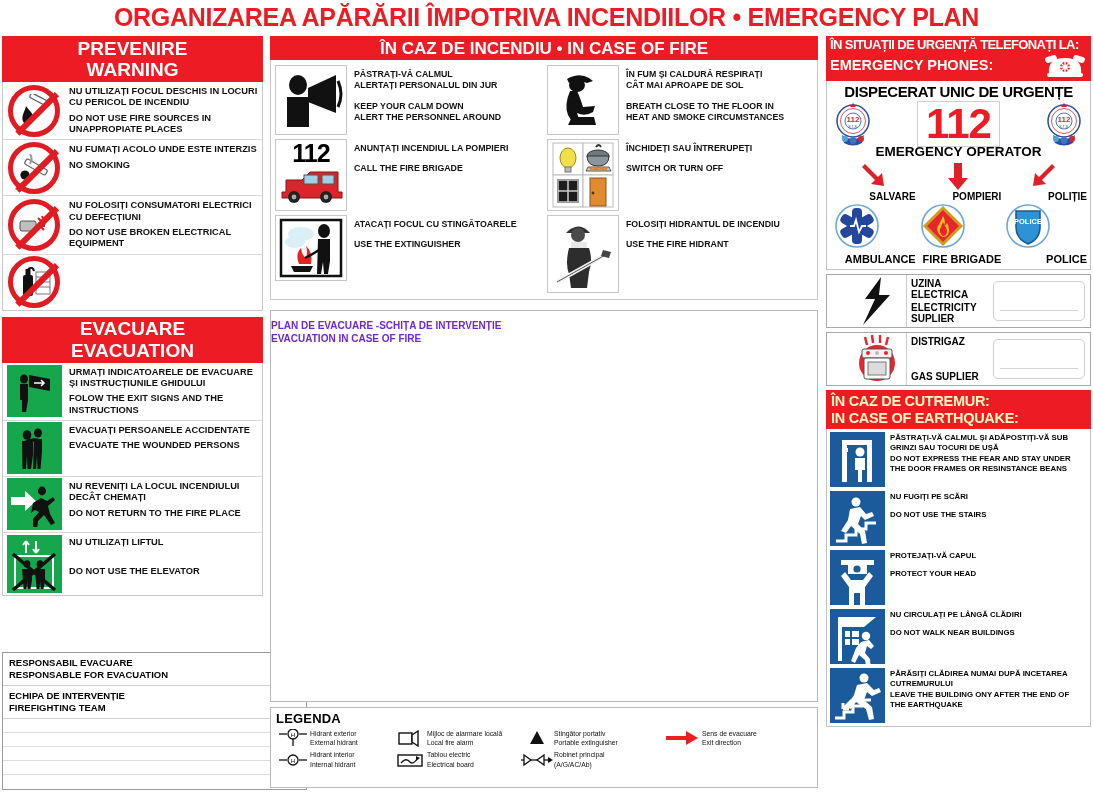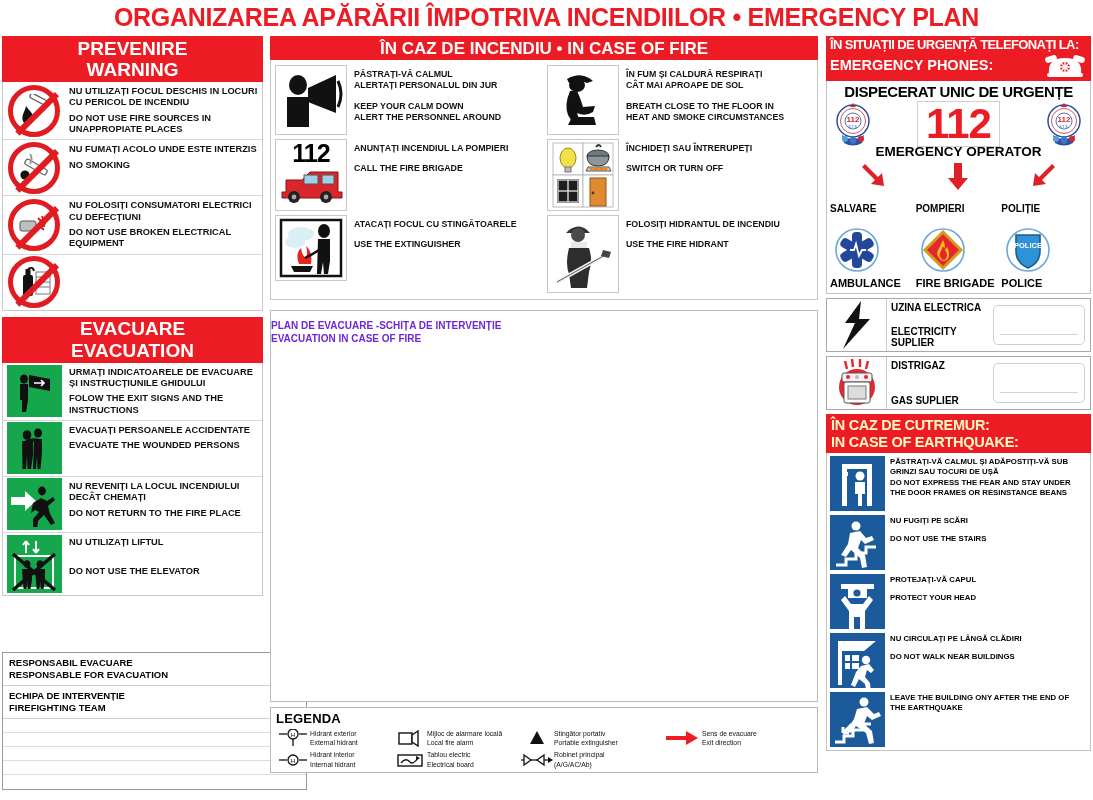--- a/index.html
+++ b/index.html
@@ -79,21 +79,21 @@
   .fire-txt .en { margin-top:9px; display:block; }
   .fire-txt .ro { display:block; }
 
   
   #plan-area { position:absolute; left:270px; top:310px; width:548px; height:392px;
       border:1px solid #b9b9b9; background:#fff; }
   #plan-title { color:#6d28d9; font-weight:bold; font-size:10px;
       line-height:1.25; padding-top:9px; }
 
   
-  #legend { position:absolute; left:270px; top:707px; width:548px; height:66px;
+  #legend { position:absolute; left:270px; top:707px; width:548px; height:81px;
       border:1px solid #b9b9b9; background:#fff; padding:3px 5px; }
   #legend h3 { font-size:13px; font-weight:bold; letter-spacing:.2px; }
   .leg-grid { display:grid; grid-template-columns:115px 125px 140px 1fr;
       column-gap:2px; row-gap:3px; margin-top:3px; }
   .leg-item { display:flex; align-items:center; }
   .leg-sym { width:34px; flex:none; display:flex; align-items:center;
       justify-content:center; }
   .leg-lbl { font-size:6.8px; line-height:1.35; color:#111; }
 
   
@@ -108,26 +108,26 @@
   #dispecerat { text-align:center; font-weight:bold; font-size:15px;
       letter-spacing:-0.4px; white-space:nowrap; }
   .n112row { display:flex; align-items:center; justify-content:space-between;
       margin-top:1px; }
   .badge112 { width:46px; height:46px; flex:none; }
   .big112 { color:#ED1C24; font-weight:bold; font-size:42px; line-height:44px;
       border:1px solid #cfcfcf; padding:0 8px; letter-spacing:-1px; }
   .eop { text-align:center; font-weight:bold; font-size:13.5px; margin-top:-3px; }
   .arrows-row { display:flex; justify-content:space-around; margin-top:2px; }
   .svc-labels { display:flex; margin-top:0px; }
-  .svc-col { flex:1; text-align:left;margin-top:12px; }
+  .svc-col { flex:1; text-align:right; }
   .svc-name { font-size:10px; font-weight:bold; }
   .svc-en { font-size:11px; font-weight:bold; margin-top:2px; }
 
   .util-row { display:flex; align-items:stretch; border:1px solid #a8a8a8;
-      margin-top:4px; background:#fff; }
+      margin-top:4px; background:#fff;padding-left:20px; }
   .util-ico { width:60px; flex:none; border-right:1px solid #cbcbcb;
       display:flex; align-items:center; justify-content:center; }
   .util-txt { flex:1; padding:3px 4px; font-size:10px; font-weight:bold;
       display:flex; flex-direction:column; justify-content:space-between; }
   .util-field { width:92px; flex:none; margin:6px 5px 6px 0; border:1px solid #cfcfcf;
       border-radius:5px; position:relative; }
   .util-field::after { content:""; position:absolute; left:6px; right:6px;
       bottom:9px; border-bottom:1px solid #d4d4d4; }
 
   #quake-head { background:#ED1C24; color:#fef9c3; font-weight:bold; font-size:14.5px;
@@ -818,19 +818,20 @@
         <div class="q-ico">
           <svg width="55" height="55" viewBox="0 0 55 55">
             <rect width="55" height="55" fill="#1B5A9B"></rect>
             <circle cx="34" cy="10" r="4.5" fill="#fff"></circle>
             <path d="M27 17 l10 -2 7 7 5 -2 2 4 -9 4 -5 -4 -3 8 8 7 2 12 -5 1 -3 -11 -10 -7 -5 7 -5 -2 8 -12z" fill="#fff"></path>
             <path d="M5 50 h9 v-6 h9 v-6 h9 v-6 h9" stroke="#fff" stroke-width="3" fill="none"></path>
             <path d="M22 32 l-9 9 m0 0 l6 0 m-6 0 l0 -6" stroke="#fff" stroke-width="3" fill="none"></path>
           </svg>
         </div>
         <div class="q-txt">
+          <span class="ro">PĂRĂSIȚI CLĂDIREA NUMAI DUPĂ INCETAREA CUTREMURULUI</span>
           <span class="en">LEAVE THE BUILDING ONY AFTER THE END OF THE EARTHQUAKE</span>
         </div>
       </div>
     </div>
   </div>
 
 </div>
 
 </body></html>

